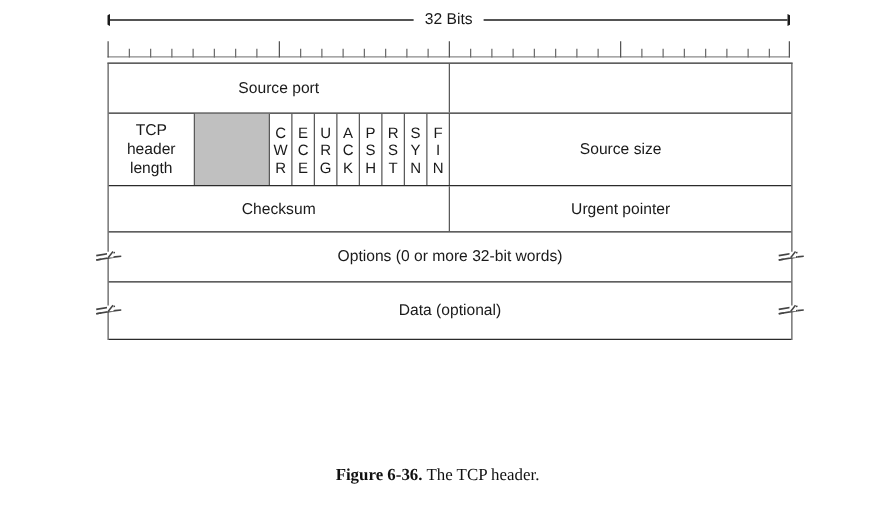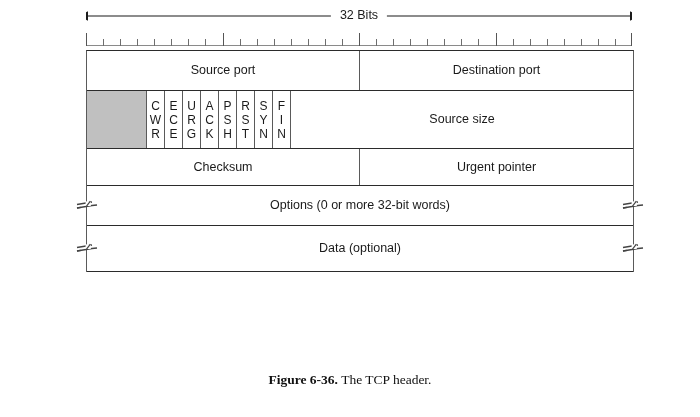--- a/index.html
+++ b/index.html
@@ -221,26 +221,30 @@
       <div class="tick minor" style="left: 495px;"></div>
       <div class="tick minor" style="left: 512px;"></div>
       <div class="tick minor" style="left: 529px;"></div>
       <div class="tick major" style="left: 545px;"></div>
     </div>
 
   <div class="tcp-table">
 
     <div class="row r-port">
       <div class="cell half divider-right">Source port</div>
-      <div class="cell half">Destination port</div>
     </div>
 
 
 
     <div class="row r-flags">
+      <div class="cell hdrlen">
+        <span>TCP</span>
+        <span>header</span>
+        <span>length</span>
+      </div>
       <div class="cell reserved"></div>
       <div id="flag-cells" style="display:flex">
           <div class="flag-cell">
             <span>C</span>
             <span>W</span>
             <span>R</span>
           </div>
           <div class="flag-cell">
             <span>E</span>
             <span>C</span>

